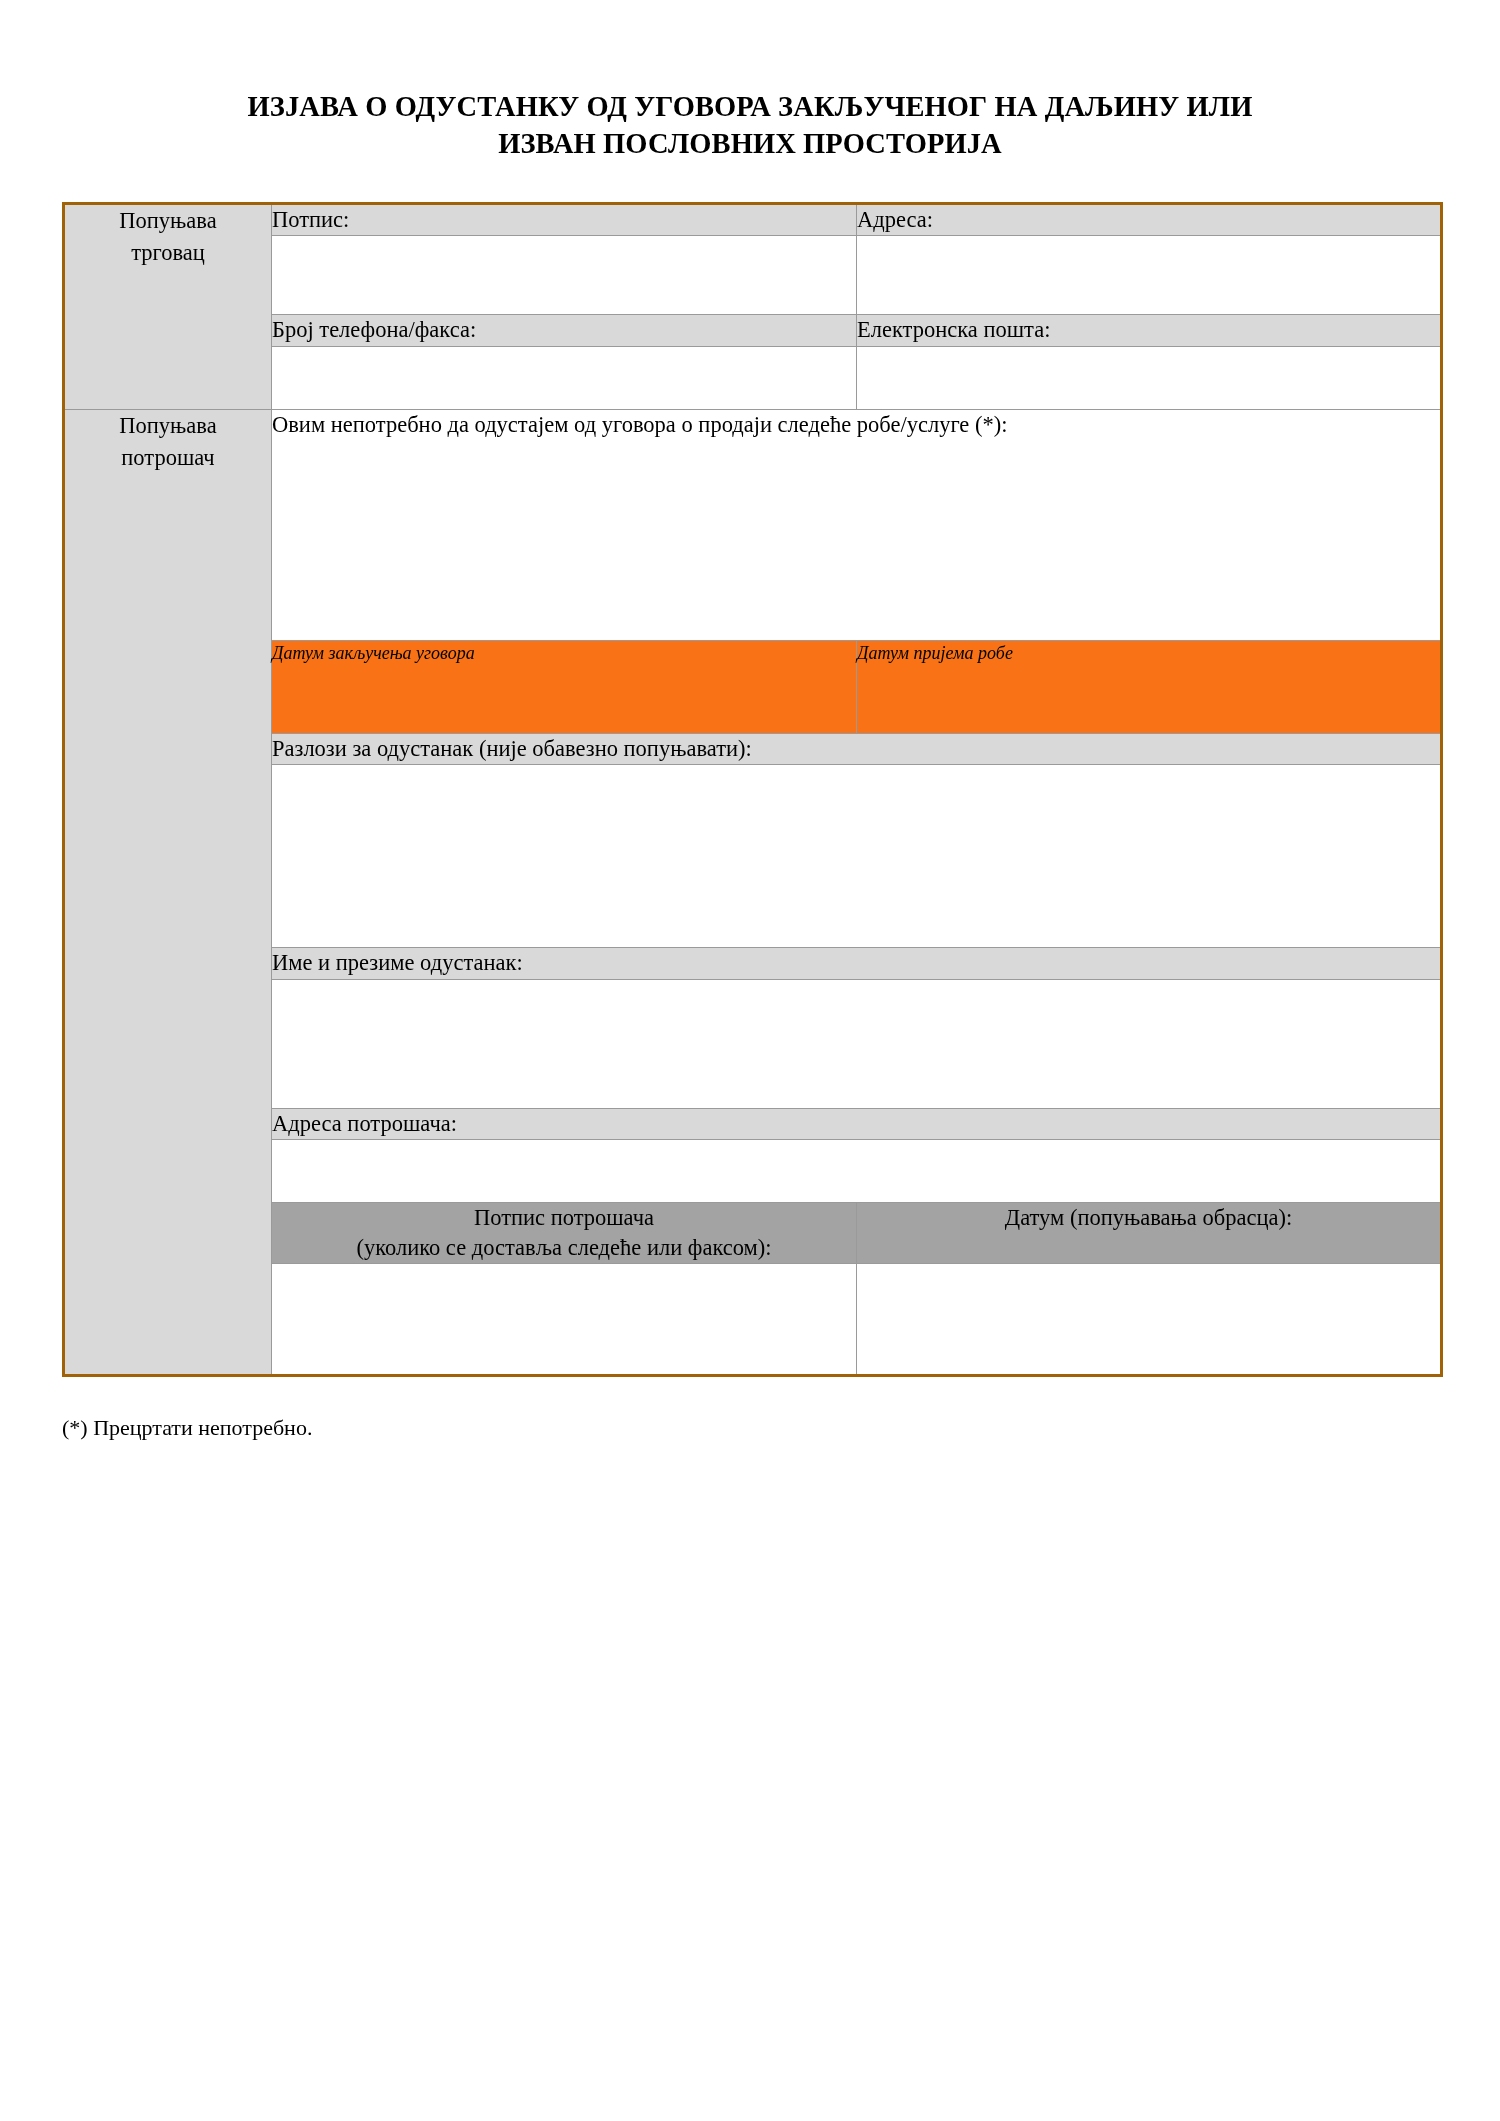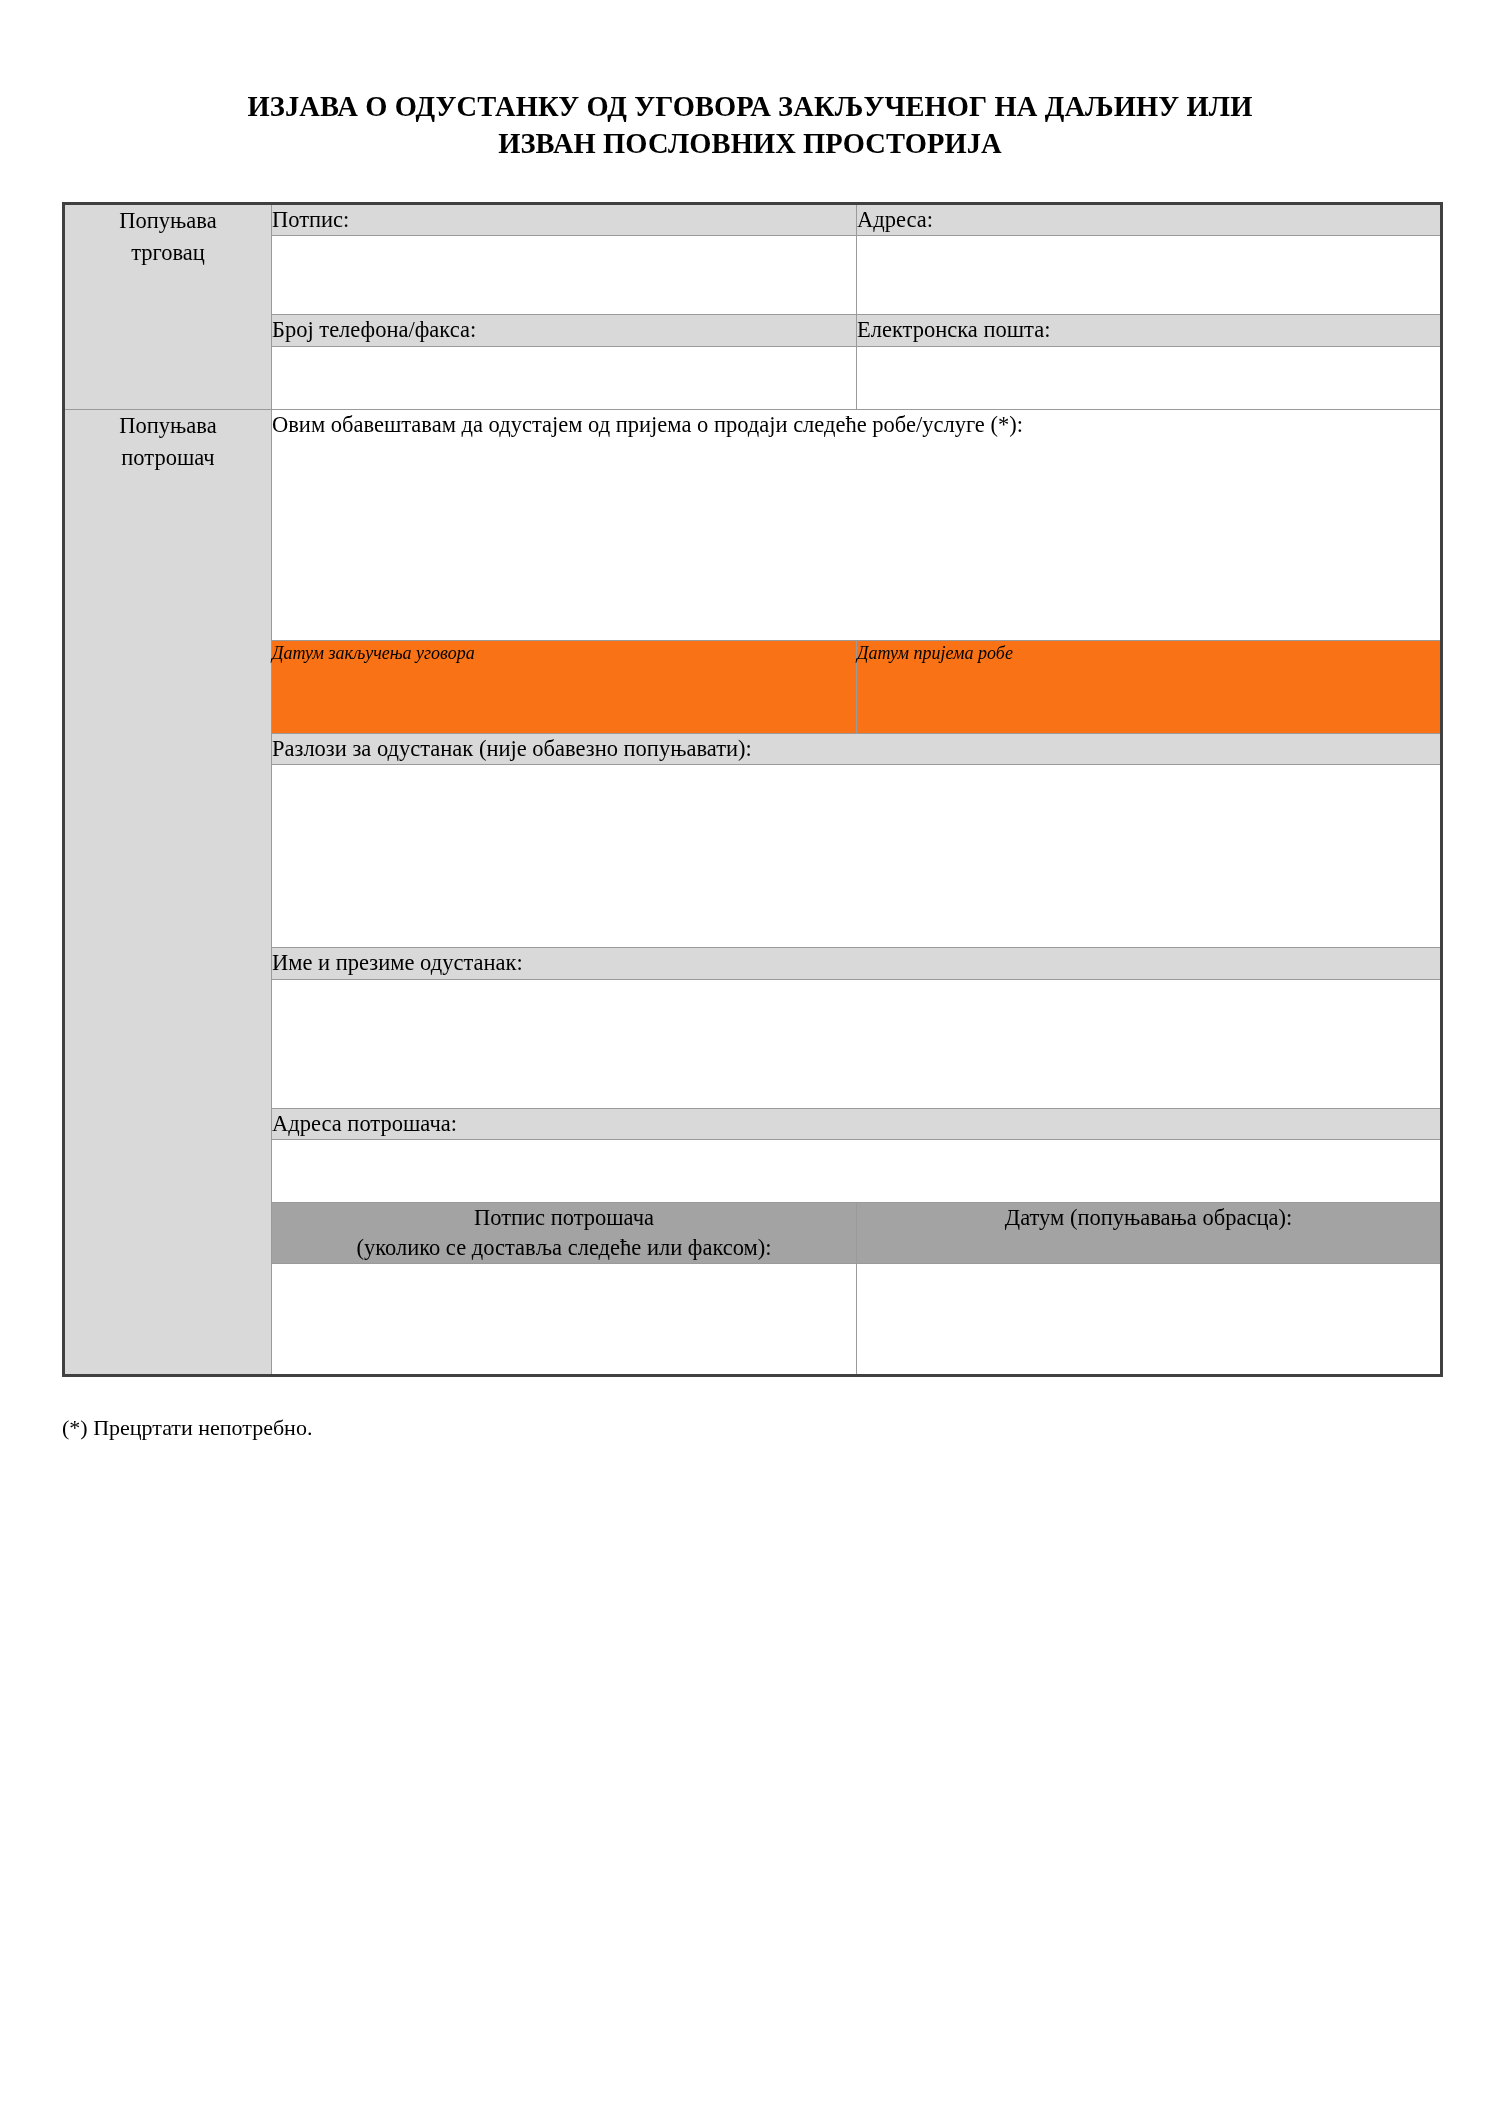--- a/index.html
+++ b/index.html
@@ -37,21 +37,21 @@
 
   
   .form-wrap {
     padding: 0 60px 0 62px;
     margin-top: 40px;
   }
   table.form {
     width: 1378px;
     border-collapse: collapse;
     table-layout: fixed;
-    border: 3px solid #404040;
+    border: 3px solid #a16207;
   }
   table.form td {
     border: 1px solid #9a9a9a;
     vertical-align: top;
     padding: 0;
   }
 
   .c-side  { width: 208px; }
   .c-left  { width: 585px; }
   .c-right { width: 585px; }
@@ -158,21 +158,21 @@
         <tr>
           <td class="field f-h62"></td>
           <td class="field f-h62"></td>
         </tr>
 
         <tr>
           <td class="side-cell" rowspan="10">
             <span>Попуњава</span><br>
             <span>потрошач</span>
           </td>
-          <td class="decl" colspan="2">Овим обавештавам да одустајем од пријема о продаји следеће робе/услуге (*):</td>
+          <td class="decl" colspan="2">Овим непотребно да одустајем од уговора о продаји следеће робе/услуге (*):</td>
         </tr>
 
         <tr>
           <td class="datecell">Датум закључења уговора</td>
           <td class="datecell">Датум пријема робе</td>
         </tr>
 
         <tr>
           <td class="lbl" colspan="2">Разлози за одустанак (није обавезно попуњавати):</td>
         </tr>

